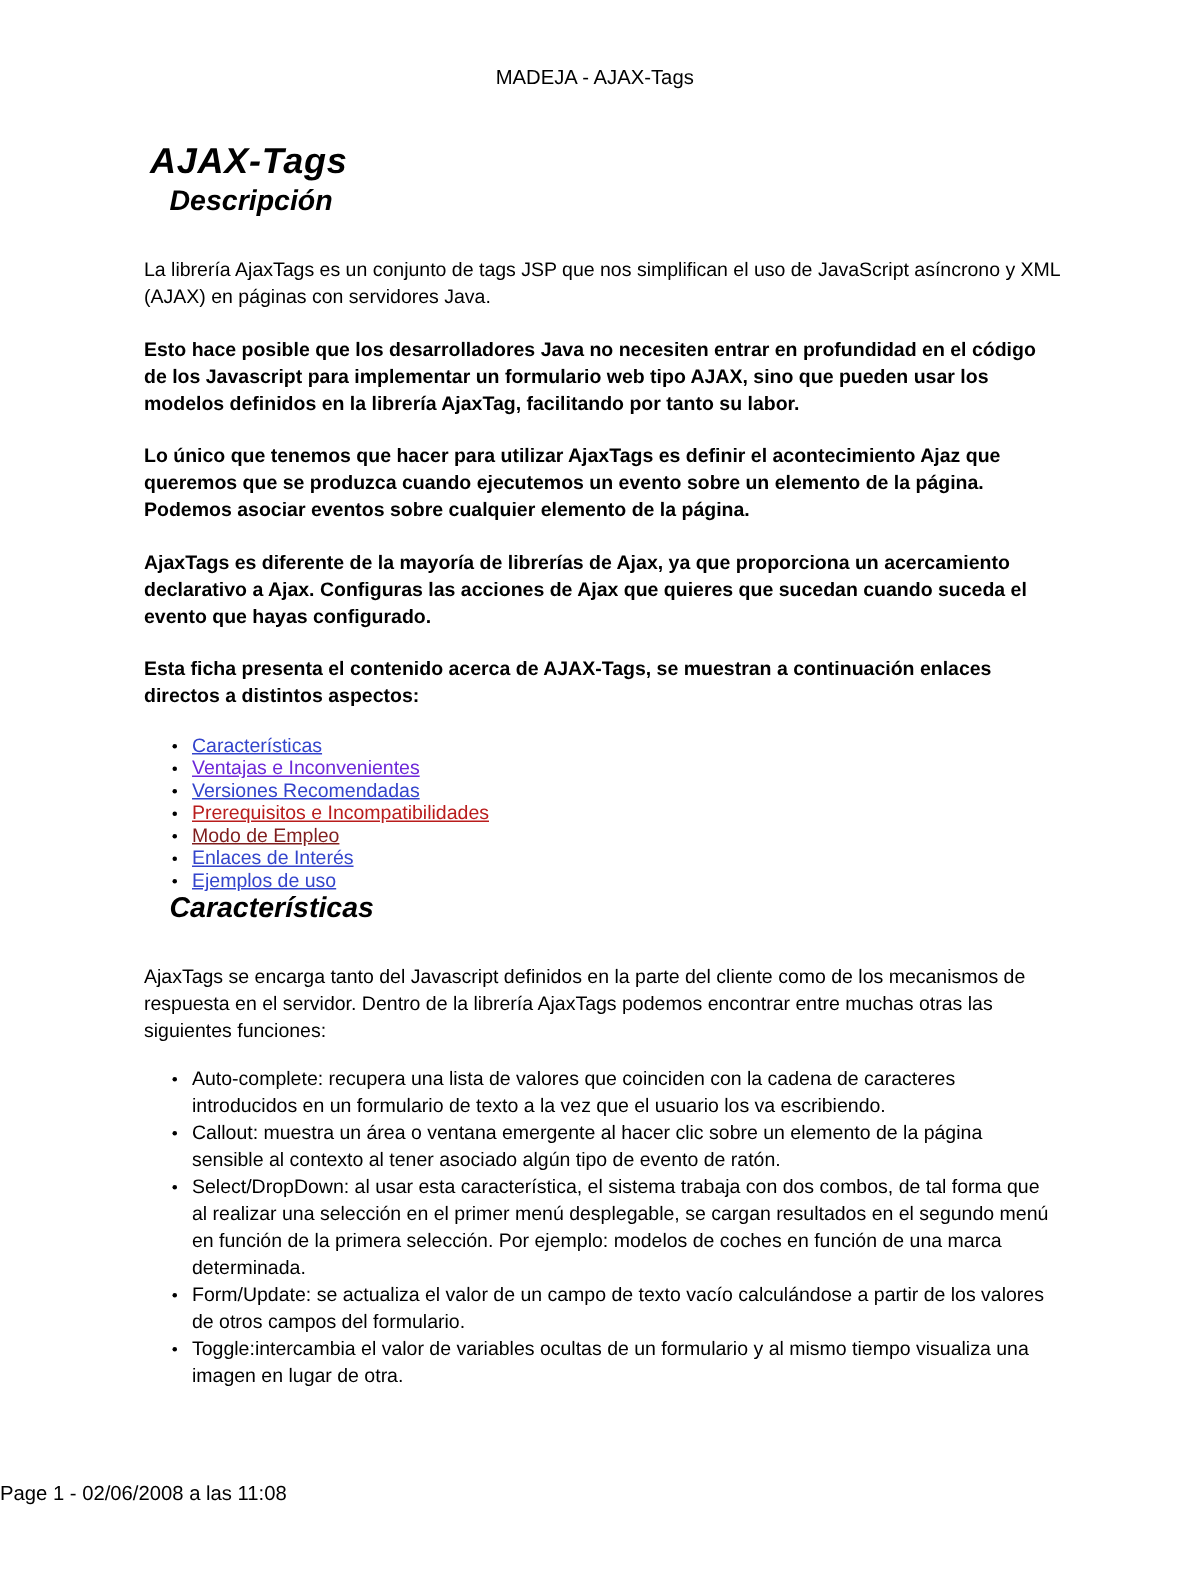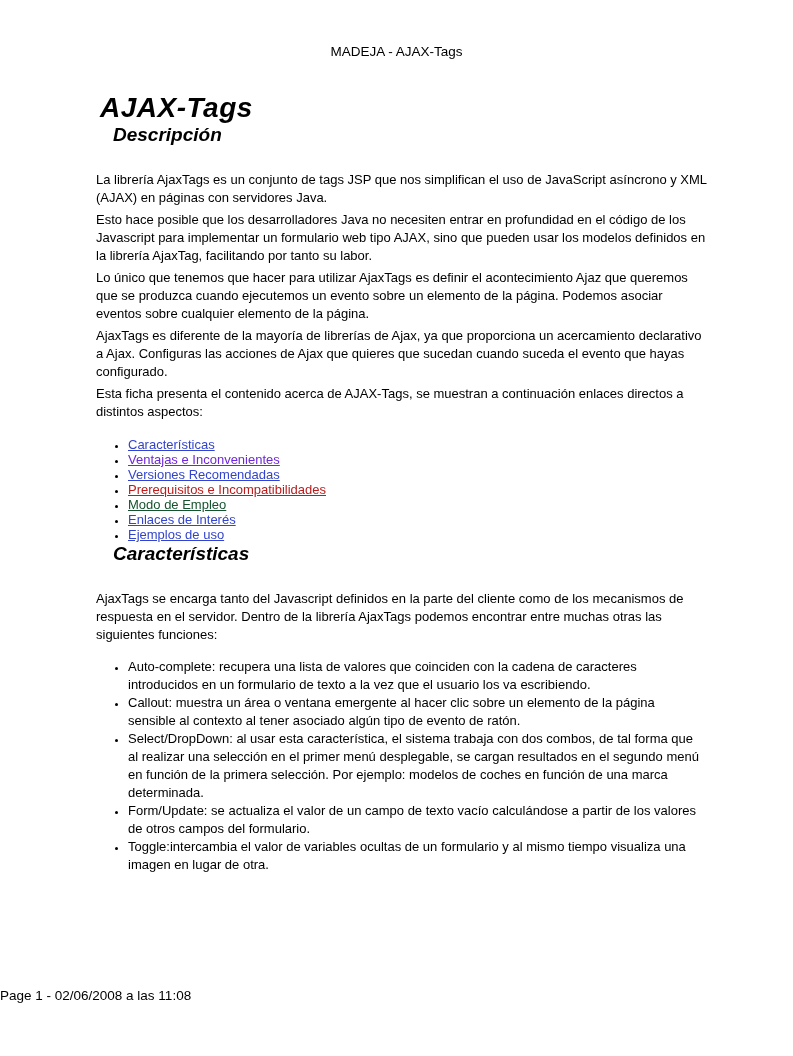--- a/index.html
+++ b/index.html
@@ -22,21 +22,21 @@
     font-size: 13.5px;
     line-height: 16px;
   }
   .content {
     position: absolute;
     top: 93px;
     left: 96px;
     right: 86px;
   }
   h1.doc-title {
-    font-size: 28px;
+    font-size: 24px;
     line-height: 30px;
     font-style: italic;
     font-weight: bold;
     margin: 0 0 0 4px;
     letter-spacing: 0.5px;
   }
   h2.section-heading {
     font-size: 19px;
     line-height: 23px;
     font-style: italic;
@@ -44,21 +44,21 @@
     margin: 0 0 0 17px;
   }
   .h2-descripcion { margin-top: 31px; }
   .h2-caracteristicas { margin-top: 33px; }
   p.body-par {
     font-size: 13px;
     line-height: 18px;
     margin: 15px 0 0 0;
   }
   p.first-par { margin-top: 25px; }
-  p.par-gap { margin-top: 4px; }
+  p.par-gap { margin-top: 17px; font-weight: bold; }
   ul.toc-list {
     margin: 16px 0 0 19px;
     padding: 0 0 0 13px;
     font-size: 13px;
     line-height: 15px;
   }
   ul.toc-list li { margin: 0; padding-left: 0; }
   ul.toc-list li::marker { font-size: 11px; }
   a.toc-link {
     text-decoration: underline;
@@ -98,21 +98,21 @@
     <p class="body-par par-gap">Esto hace posible que los desarrolladores Java no necesiten entrar en profundidad en el código de los Javascript para implementar un formulario web tipo AJAX, sino que pueden usar los modelos definidos en la librería AjaxTag, facilitando por tanto su labor.</p>
     <p class="body-par par-gap">Lo único que tenemos que hacer para utilizar AjaxTags es definir el acontecimiento Ajaz que queremos que se produzca cuando ejecutemos un evento sobre un elemento de la página. Podemos asociar eventos sobre cualquier elemento de la página.</p>
     <p class="body-par par-gap">AjaxTags es diferente de la mayoría de librerías de Ajax, ya que proporciona un acercamiento declarativo a Ajax. Configuras las acciones de Ajax que quieres que sucedan cuando suceda el evento que hayas configurado.</p>
     <p class="body-par par-gap">Esta ficha presenta el contenido acerca de AJAX-Tags, se muestran a continuación enlaces directos a distintos aspectos:</p>
 
     <ul class="toc-list">
       <li><a class="toc-link" style="color: rgb(51, 68, 204);">Características</a></li>
       <li><a class="toc-link" style="color: #6d28d9;">Ventajas e Inconvenientes</a></li>
       <li><a class="toc-link" style="color: rgb(51, 68, 204);">Versiones Recomendadas</a></li>
       <li><a class="toc-link" style="color: #b91c1c;">Prerequisitos e Incompatibilidades</a></li>
-      <li><a class="toc-link" style="color: #14532d;">Modo de Empleo</a></li>
+      <li><a class="toc-link" style="color: #7f1d1d;">Modo de Empleo</a></li>
       <li><a class="toc-link" style="color: rgb(51, 68, 204);">Enlaces de Interés</a></li>
       <li><a class="toc-link" style="color: rgb(51, 68, 204);">Ejemplos de uso</a></li>
     </ul>
 
     <h2 class="section-heading h2-caracteristicas">Características</h2>
 
     <p class="body-par first-par">AjaxTags se encarga tanto del Javascript definidos en la parte del cliente como de los mecanismos de respuesta en el servidor. Dentro de la librería AjaxTags podemos encontrar entre muchas otras las siguientes funciones:</p>
 
     <ul class="features-list">
       <li>Auto-complete: recupera una lista de valores que coinciden con la cadena de caracteres introducidos en un formulario de texto a la vez que el usuario los va escribiendo.</li>

